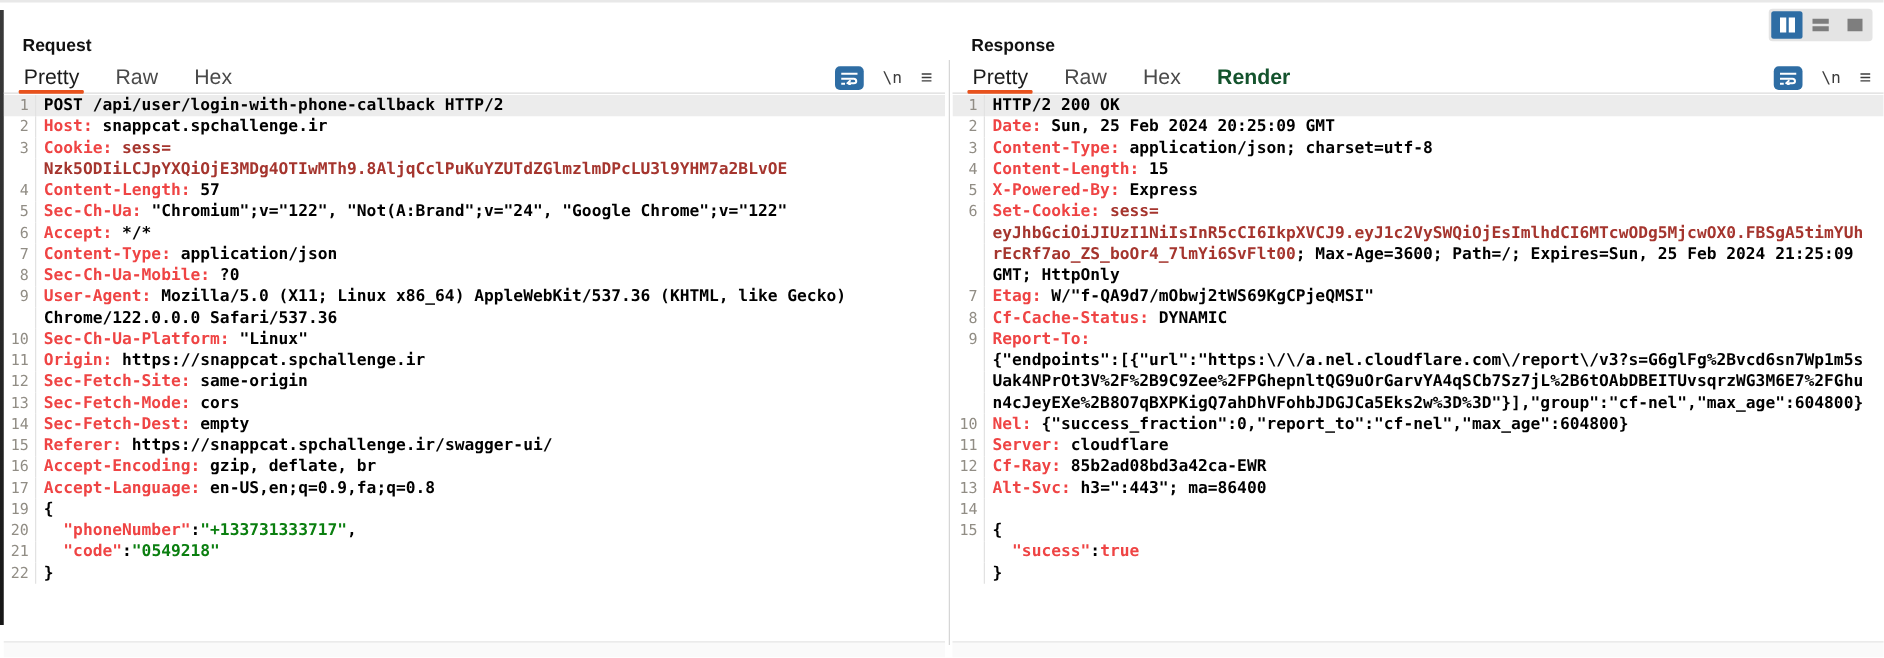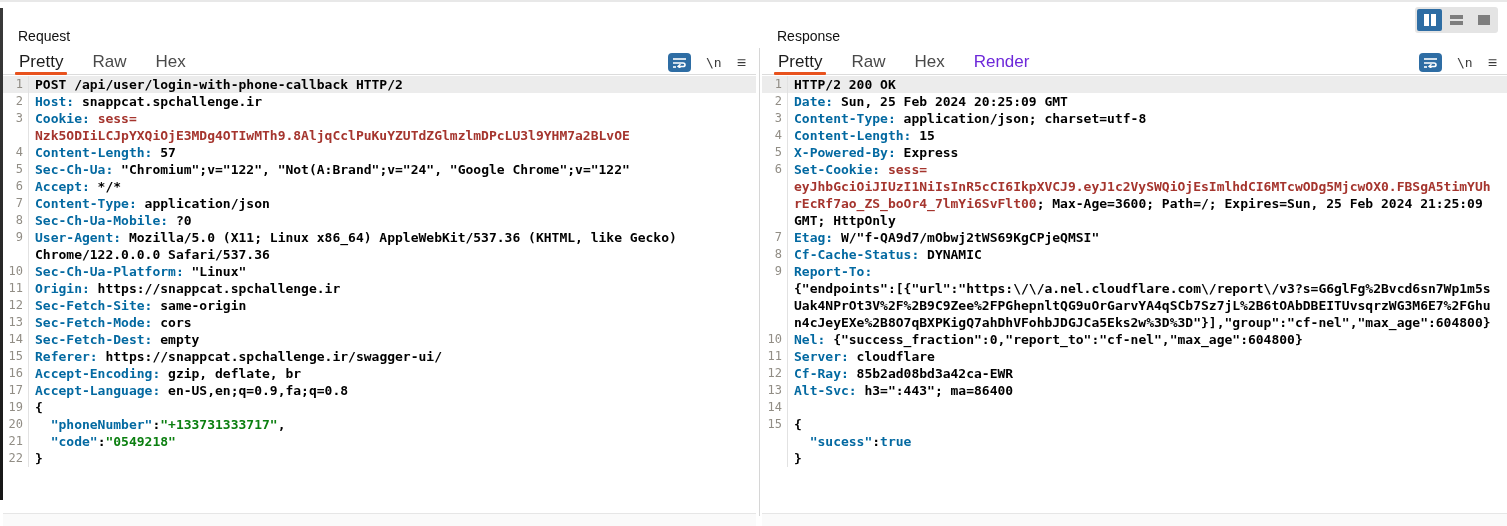--- a/index.html
+++ b/index.html
@@ -8,45 +8,45 @@
   .stage { position:relative; width:1507px; height:526px; background:#ffffff; border-top:2px solid #e8e8e8; }
 
   .left-edge { position:absolute; left:0; top:6px; width:3px; height:492px;
                background:linear-gradient(180deg,#3a3a3a,#161616); }
 
   .panel { position:absolute; top:0; bottom:0; }
   .panel-request  { left:3px;   width:753px; }
   .panel-response { left:762px; width:745px; }
   .panel-divider  { position:absolute; left:759px; top:46px; bottom:10px; width:1px; background:#d6d6d6; }
 
-  .panel-title { position:absolute; top:26px; left:15px; font-size:14px; font-weight:normal; color:#111; }
+  .panel-title { position:absolute; top:26px; left:15px; font-size:14px; font-weight:bold; color:#111; }
 
   .tabbar { position:absolute; top:48px; left:0; right:0; height:25px;
             border-bottom:1px solid #dcdcdc; display:flex; align-items:center; padding-left:16px; }
   .tab { position:relative; font-size:17px; color:#4a4a4a; margin-right:29px; height:25px;
          display:flex; align-items:center; cursor:default; }
   .tab.active { color:#1c1c1c; }
   .tab.active::after { content:""; position:absolute; left:-4px; right:-4px; bottom:0; height:3px;
                        background:#e8521d; border-radius:1px; }
-  .tab.disabled { color:#6d28d9; }
+  .tab.disabled { color:#14532d;font-weight:bold; }
 
   .tab-tools { position:absolute; right:10px; top:48px; height:25px; display:flex; align-items:center; gap:15px; }
   .wrap-btn { width:23px; height:19px; background:#2e6da4; border-radius:4px;
               display:flex; align-items:center; justify-content:center; }
   .nl-glyph { font-size:13px; color:#3c3c3c; font-family:"DejaVu Sans Mono", monospace; }
   .menu-glyph { font-size:16px; color:#3c3c3c; }
 
   .editor { position:absolute; top:74px; left:0; right:0; bottom:13px; overflow:hidden;
             font-family:"DejaVu Sans Mono", monospace; font-size:13px; }
   .code-row { display:flex; height:17px; line-height:17px; }
   .code-row.hl { background:#ececec; }
   .lnum { flex:0 0 26px; text-align:right; padding-right:5px; color:#918d85; font-size:12px;
           border-right:1px solid #e2e2e2; }
   .ctext { flex:1; white-space:pre; padding-left:6px; color:#000; overflow:hidden;font-weight:bold; }
-  .seg-k { color:#0369a1; }
+  .seg-k { color:#ef4444; }
   .seg-t { color:#000000; }
   .seg-r { color:#a5352e;margin-top:18px; }
   .seg-g { color:#0b7f10; }
 
   .bottom-strip { position:absolute; left:0; right:0; bottom:0; height:13px;
                   background:#fafafa; border-top:1px solid #e6e6e6; }
 
   .layout-group { position:absolute; right:9px; top:5px; height:26px; display:flex;
                   background:#e4e4e4; border-radius:3px; padding:2px; gap:2px; }
   .layout-btn { width:25px; height:22px; border-radius:2px; display:flex; align-items:center;

